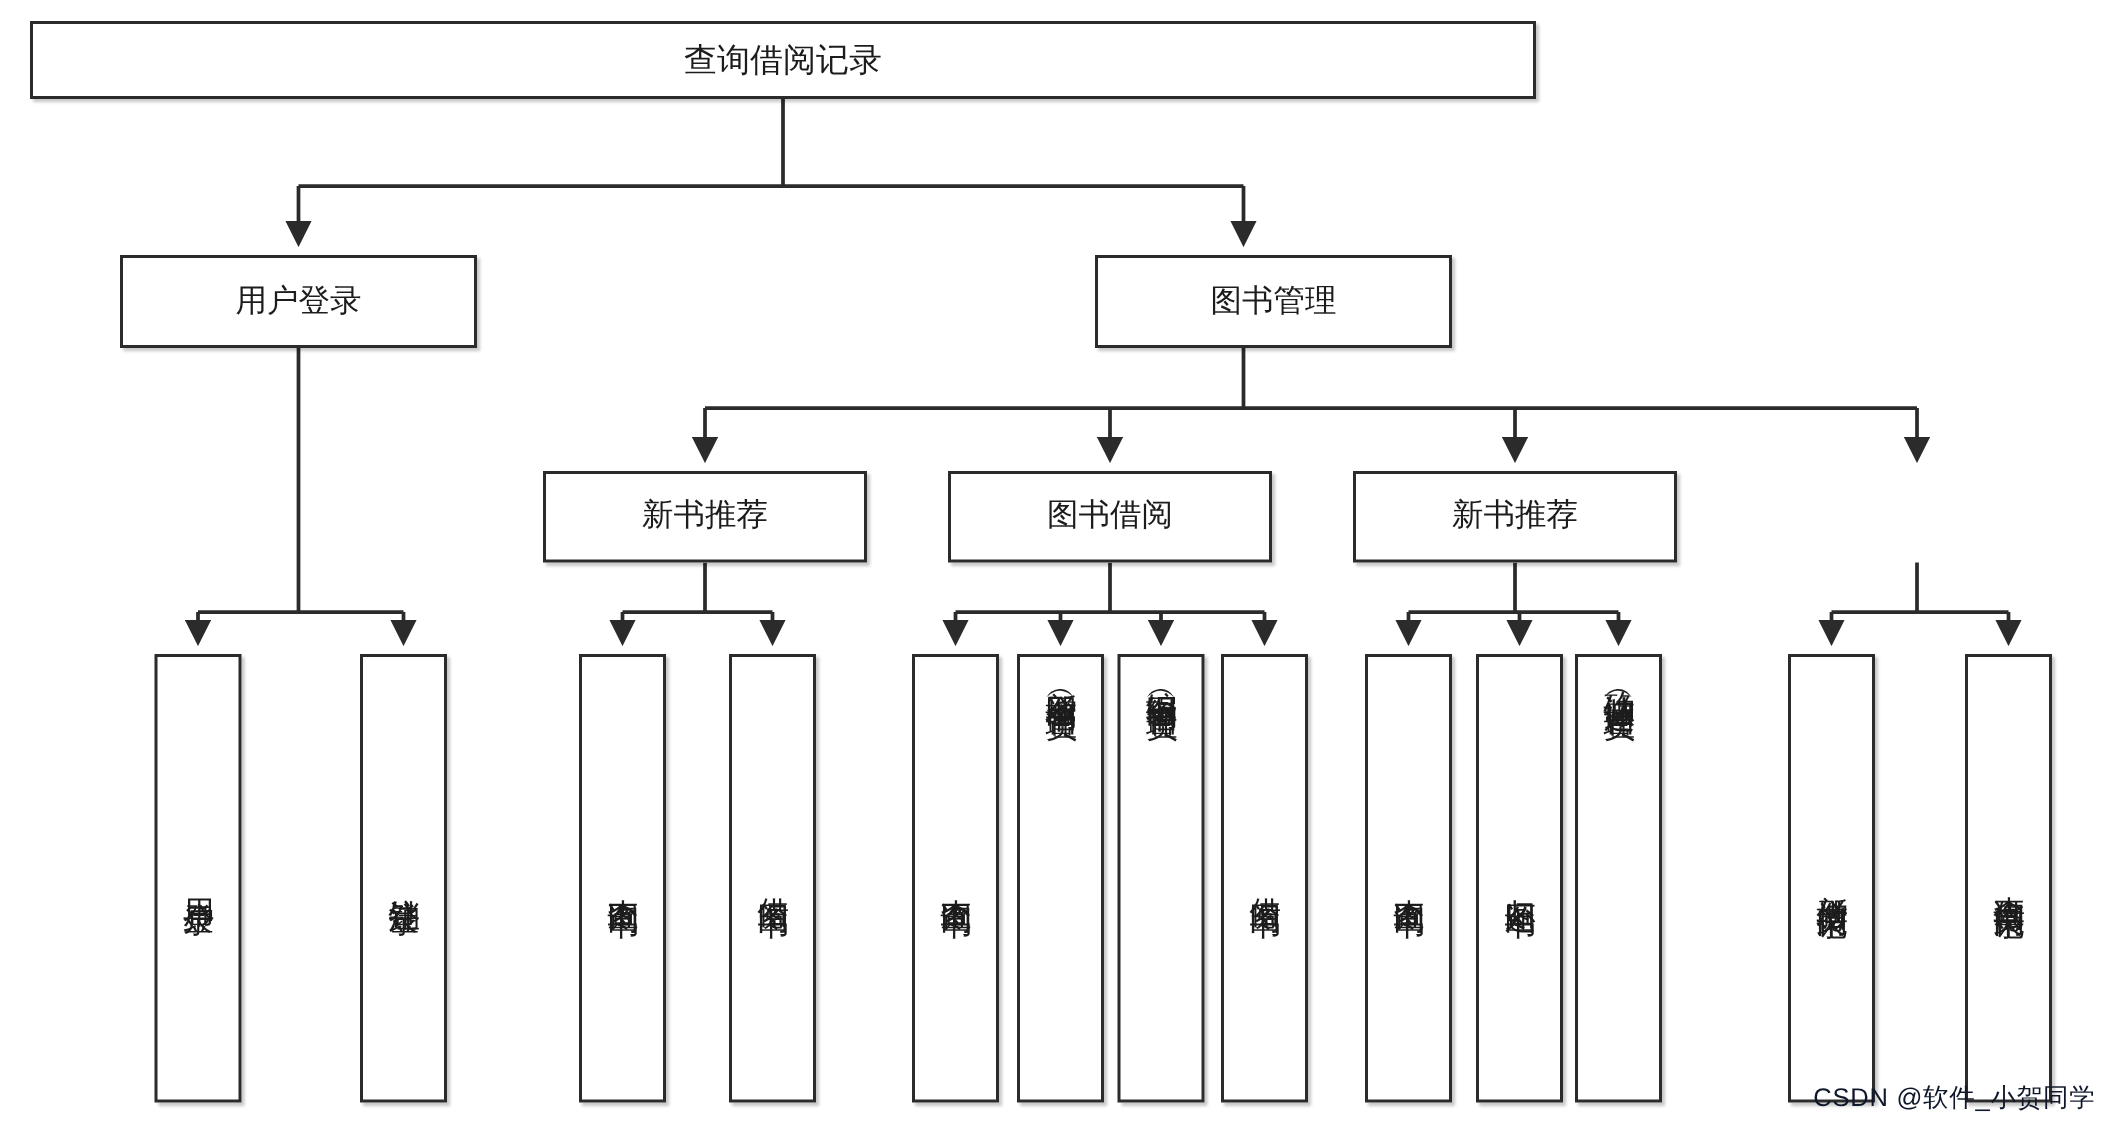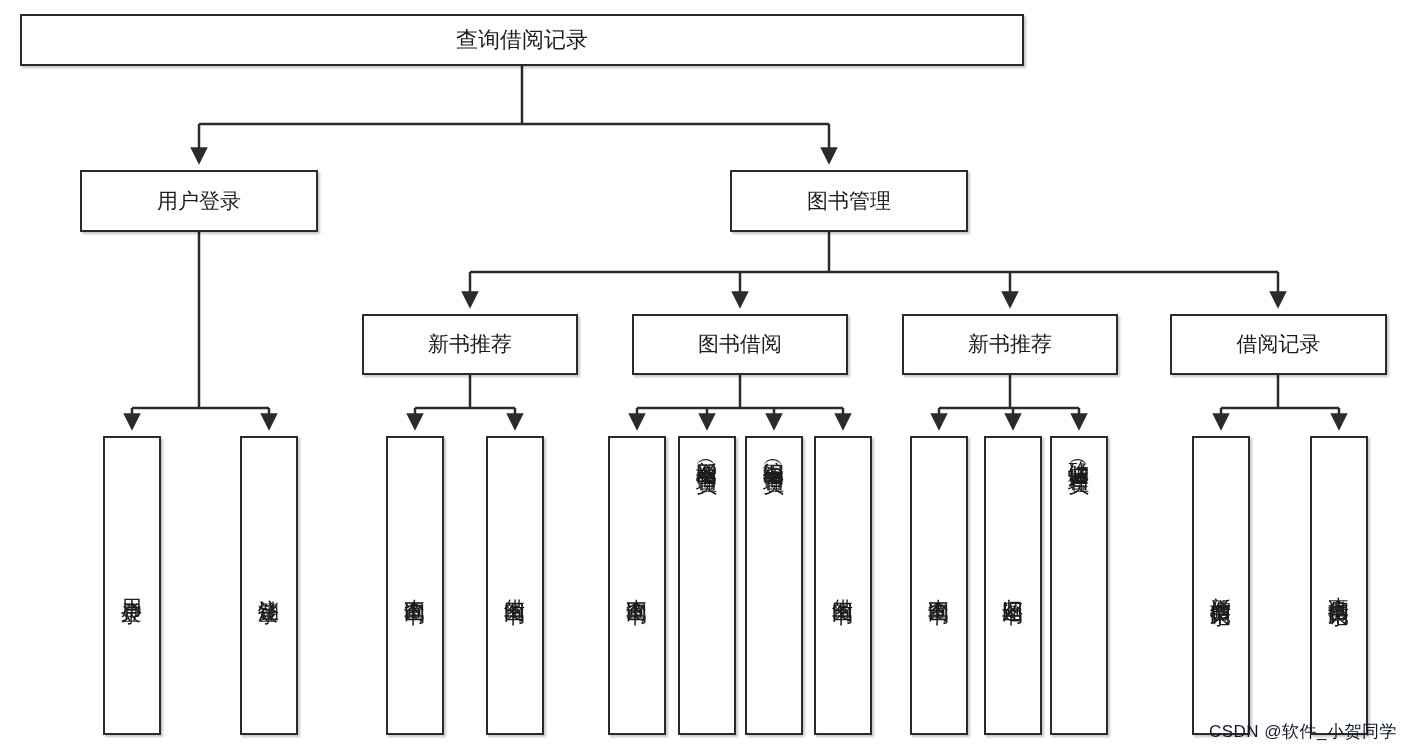--- a/index.html
+++ b/index.html
@@ -141,23 +141,20 @@
 
   <div class="node horiz" style="left:362px; top:314px; width:216px; height:61px;">
     <span class="label">新书推荐</span>
   </div>
   <div class="node horiz" style="left:632px; top:314px; width:216px; height:61px;">
     <span class="label">图书借阅</span>
   </div>
   <div class="node horiz" style="left:902px; top:314px; width:216px; height:61px;">
     <span class="label">新书推荐</span>
   </div>
-  <div class="node horiz" style="left:1170px; top:314px; width:217px; height:61px;">
-    <span class="label">借阅记录</span>
-  </div>
 
   <div class="node vert centered" style="left:103px; top:436px; width:58px; height:299px;">
     <span class="label">用户登录</span>
   </div>
   <div class="node vert centered" style="left:240px; top:436px; width:58px; height:299px;">
     <span class="label">注销登录</span>
   </div>
 
   <div class="node vert centered" style="left:386px; top:436px; width:58px; height:299px;">
     <span class="label">查询图书</span>

